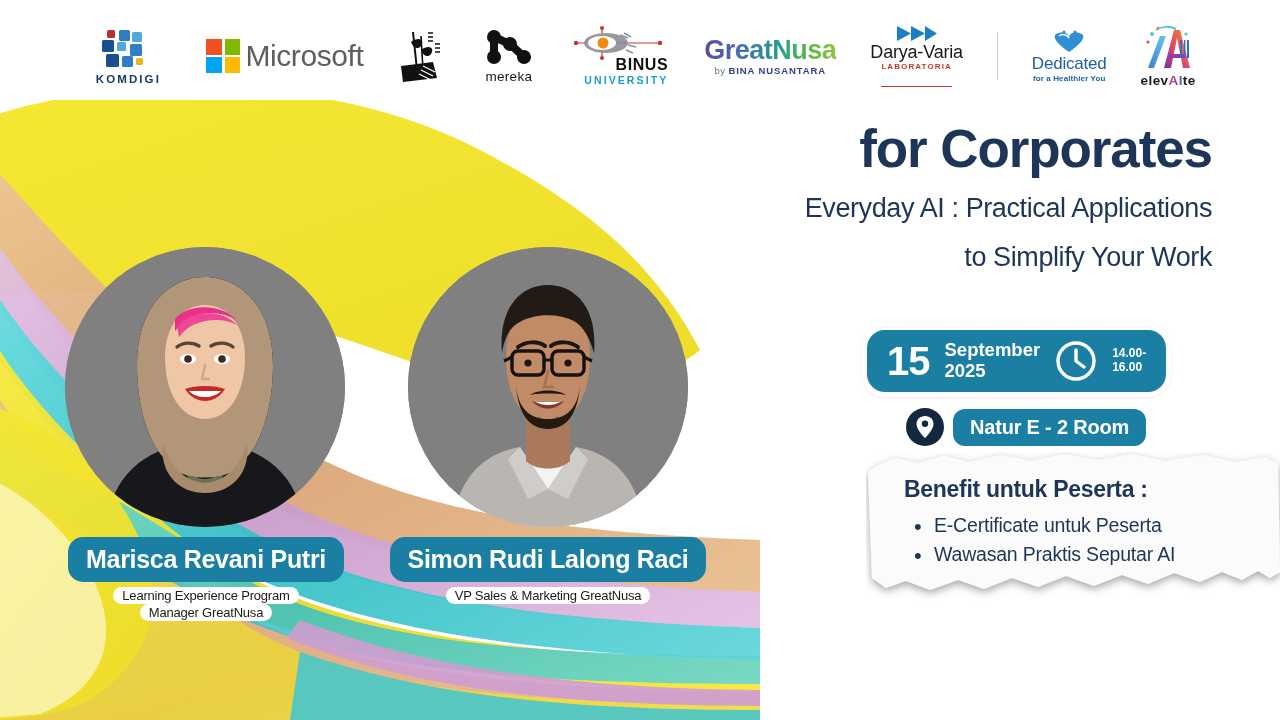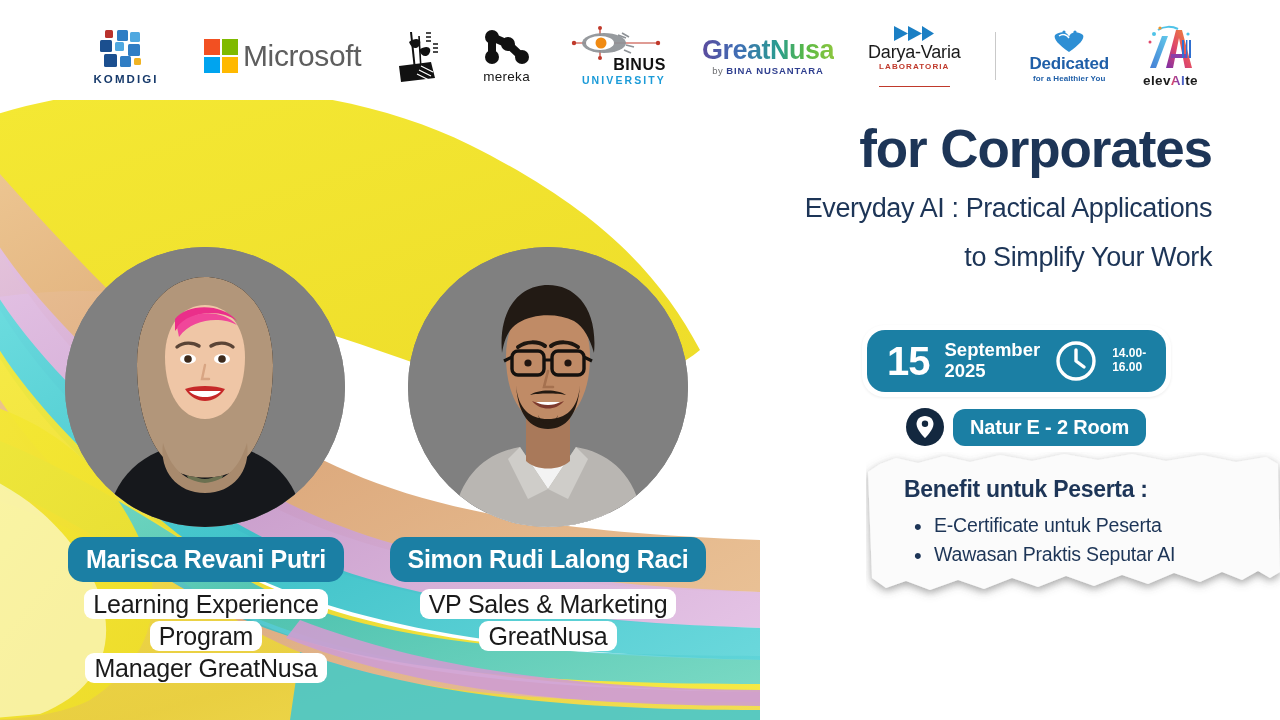--- a/index.html
+++ b/index.html
@@ -58,21 +58,21 @@
 
   
   .dv .mark { width:44px; height:17px; margin-bottom:1px; }
   .dv .wd { font-size:18px; color:#1a1a1a; letter-spacing:-0.2px; line-height:1.05; }
   .dv .lab { font-size:8px; font-weight:bold; color:#c0392b; letter-spacing:1.1px; border-bottom:1.5px solid #c0392b; padding-bottom:15px; margin-top:1px; }
 
   .divider { width:1px; height:48px; background:#c9c9c9; }
 
   
   .ded .mark { width:36px; height:26px; }
-  .ded .wd { font-size:17px; font-weight:bold; color:#1f5fa8; letter-spacing:-0.2px; line-height:1.1; }
+  .ded .wd { font-size:17px; font-weight:normal; color:#1f5fa8; letter-spacing:-0.2px; line-height:1.1; }
   .ded .sub { font-size:8px; font-weight:bold; color:#1f5fa8; letter-spacing:0.1px; }
 
   
   .elev .mark { width:52px; height:48px; }
   .elev .wd { font-size:13.5px; font-weight:bold; color:#1b1b1b; letter-spacing:0.4px; margin-top:1px; }
   .elev .wd .ai { background:linear-gradient(90deg,#e8445a,#8b3ea8,#2f6fd0); -webkit-background-clip:text; background-clip:text; color:transparent; }
 
   
   .title-block { position:absolute; right:68px; top:122px; width:600px; text-align:right; z-index:30; }
   .title { font-size:53px; font-weight:bold; color:#1d3557; line-height:1.02; letter-spacing:-1.1px; }
@@ -106,21 +106,21 @@
 
   
   .photo { position:absolute; border-radius:50%; overflow:hidden; background:#808080; z-index:20; }
   .photo svg { display:block; width:100%; height:100%; }
   .photo-1 { left:65px; top:247px; width:280px; height:280px; }
   .photo-2 { left:408px; top:247px; width:280px; height:280px; }
 
   
   .speaker { position:absolute; z-index:32; display:flex; flex-direction:column; align-items:center; }
   .sp-name { background:#1b7fa4; color:#fff; font-weight:bold; border-radius:15px; padding:8px 18px; font-size:25px; letter-spacing:-0.3px; white-space:nowrap; }
-  .sp-role { color:#1a1a1a; font-size:25px; line-height:1.28; text-align:center; margin-top:6px; letter-spacing:-0.2px; }
+  .sp-role { color:#1a1a1a; font-size:13px; line-height:1.28; text-align:center; margin-top:6px; letter-spacing:-0.2px; }
   .sp-role span { background:#fff; border-radius:9px; padding:1px 9px; box-decoration-break:clone; -webkit-box-decoration-break:clone; }
   .speaker-1 { left:48px; top:537px; width:316px; }
   .speaker-2 { left:370px; top:537px; width:356px; }
 </style>
 </head>
 <body>
 
 <div class="poster">
 
   <div class="bg-art">

